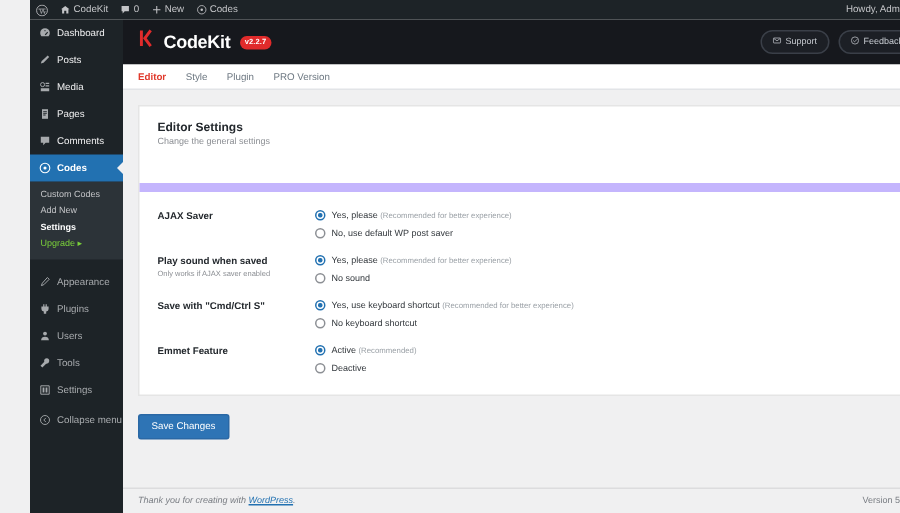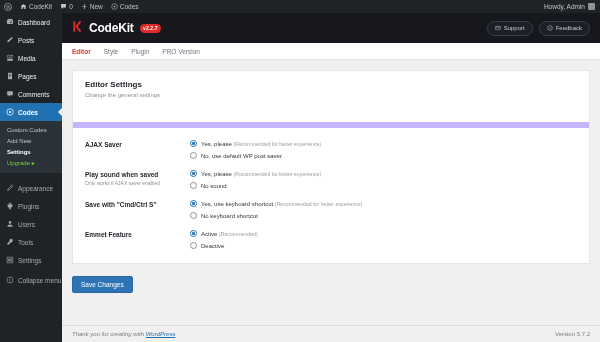--- a/index.html
+++ b/index.html
@@ -2,21 +2,21 @@
 <html><head>
 <meta charset="utf-8">
 <style>
   * { box-sizing: border-box; margin: 0; padding: 0; }
   html, body {
     width: 600px; height: 342px;
     font-family: "Liberation Sans", sans-serif;
     background: #f0f0f1;
     overflow: hidden;
   }
-  #root { position: relative; width: 564px; height: 342px; }
+  #root { position: relative; width: 564px; height: 342px; margin-left: 20px; }
 
   
   .adminbar {
     position: absolute; top: 0; left: 0; width: 600px; height: 13px;
     background: #1d2327; color: #c3c4c7;
     display: flex; align-items: center; font-size: 6.5px; z-index: 30;
   }
   .ab-item { display: flex; align-items: center; gap: 2px; padding: 0 4px; height: 13px; white-space: nowrap; }
   .ab-item svg { display: block; }
   .ab-right { margin-left: auto; display: flex; align-items: center; gap: 3px; padding-right: 5px; }

